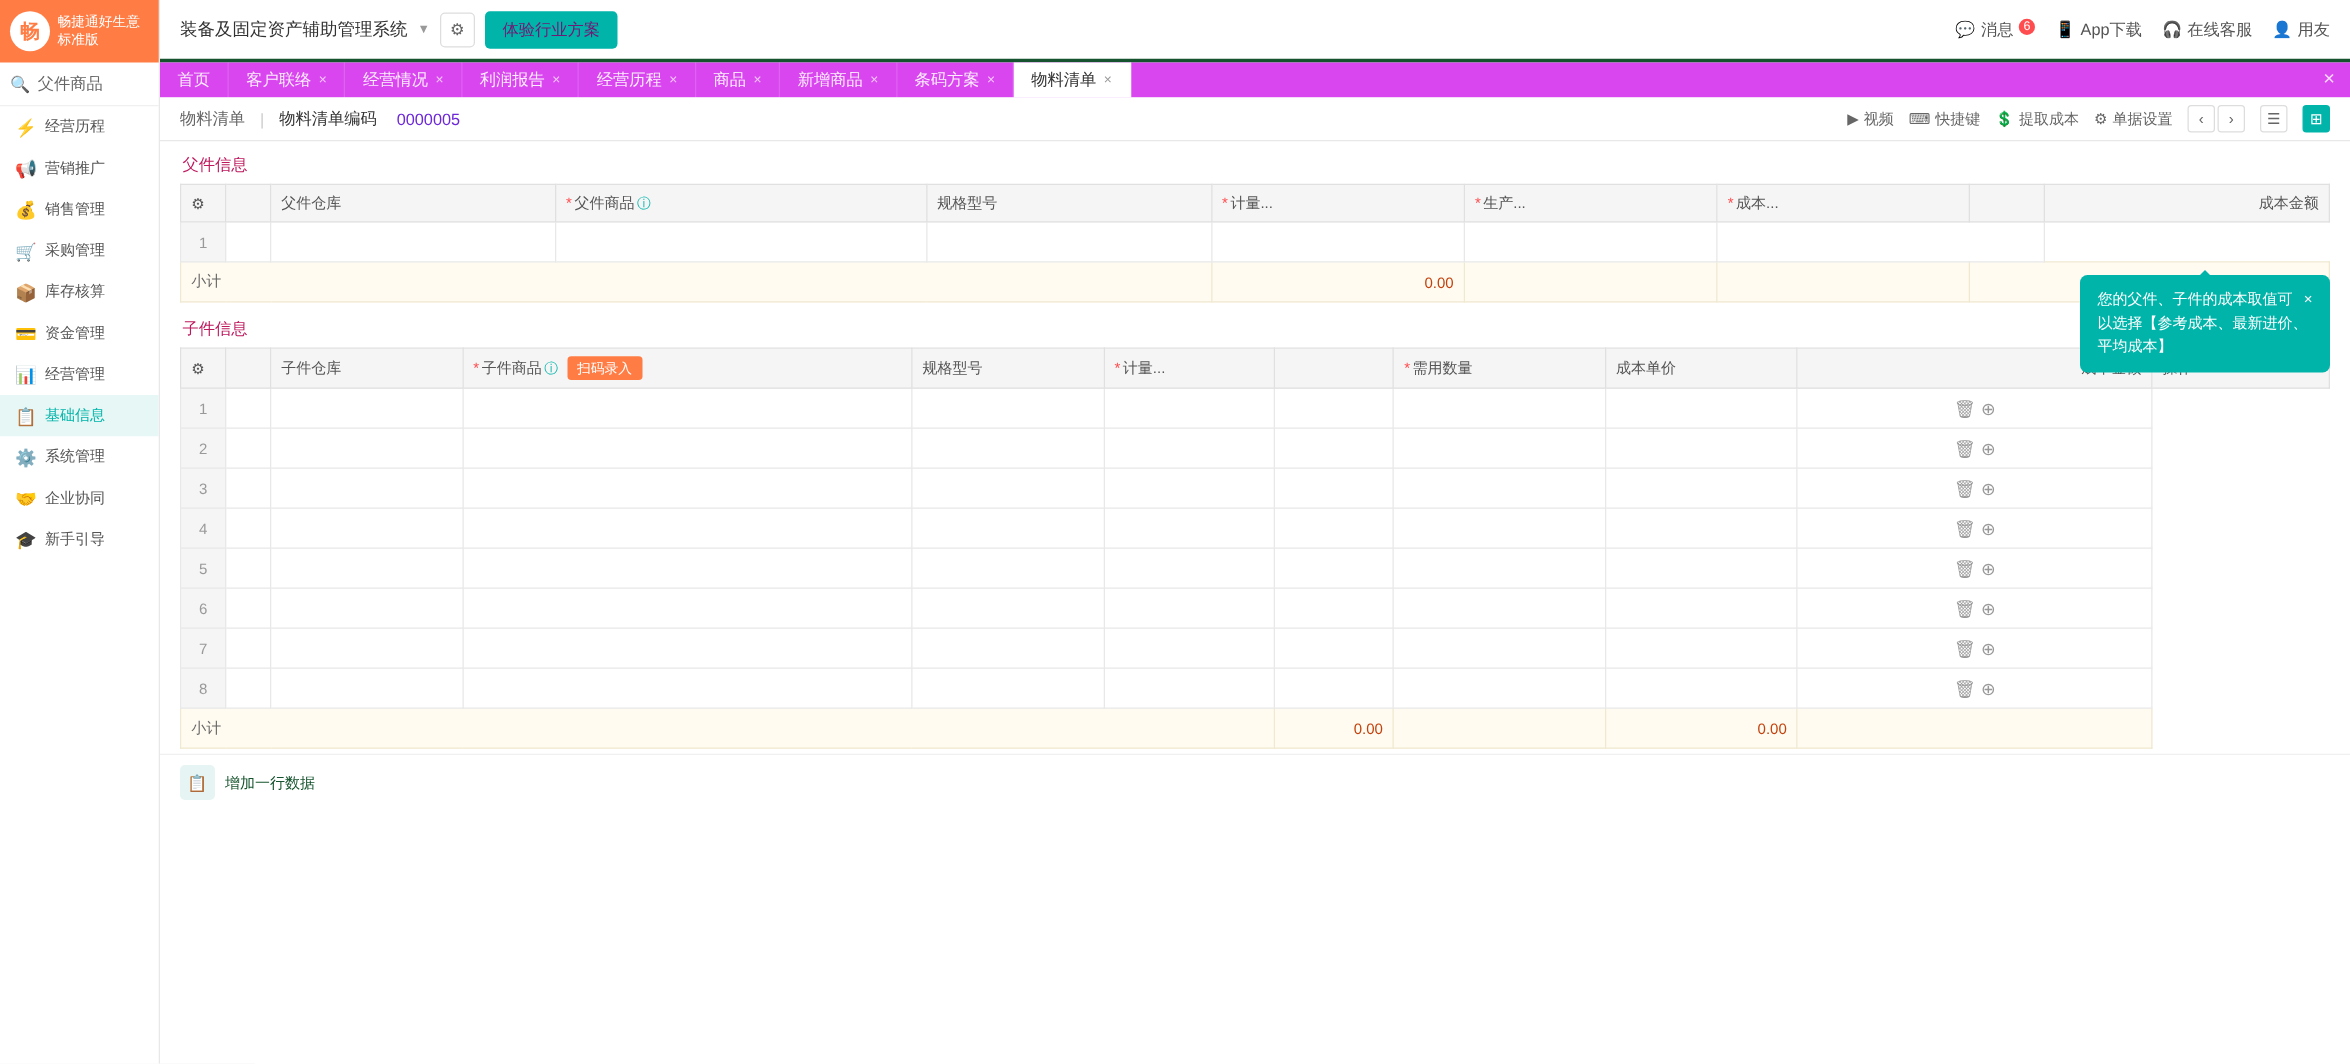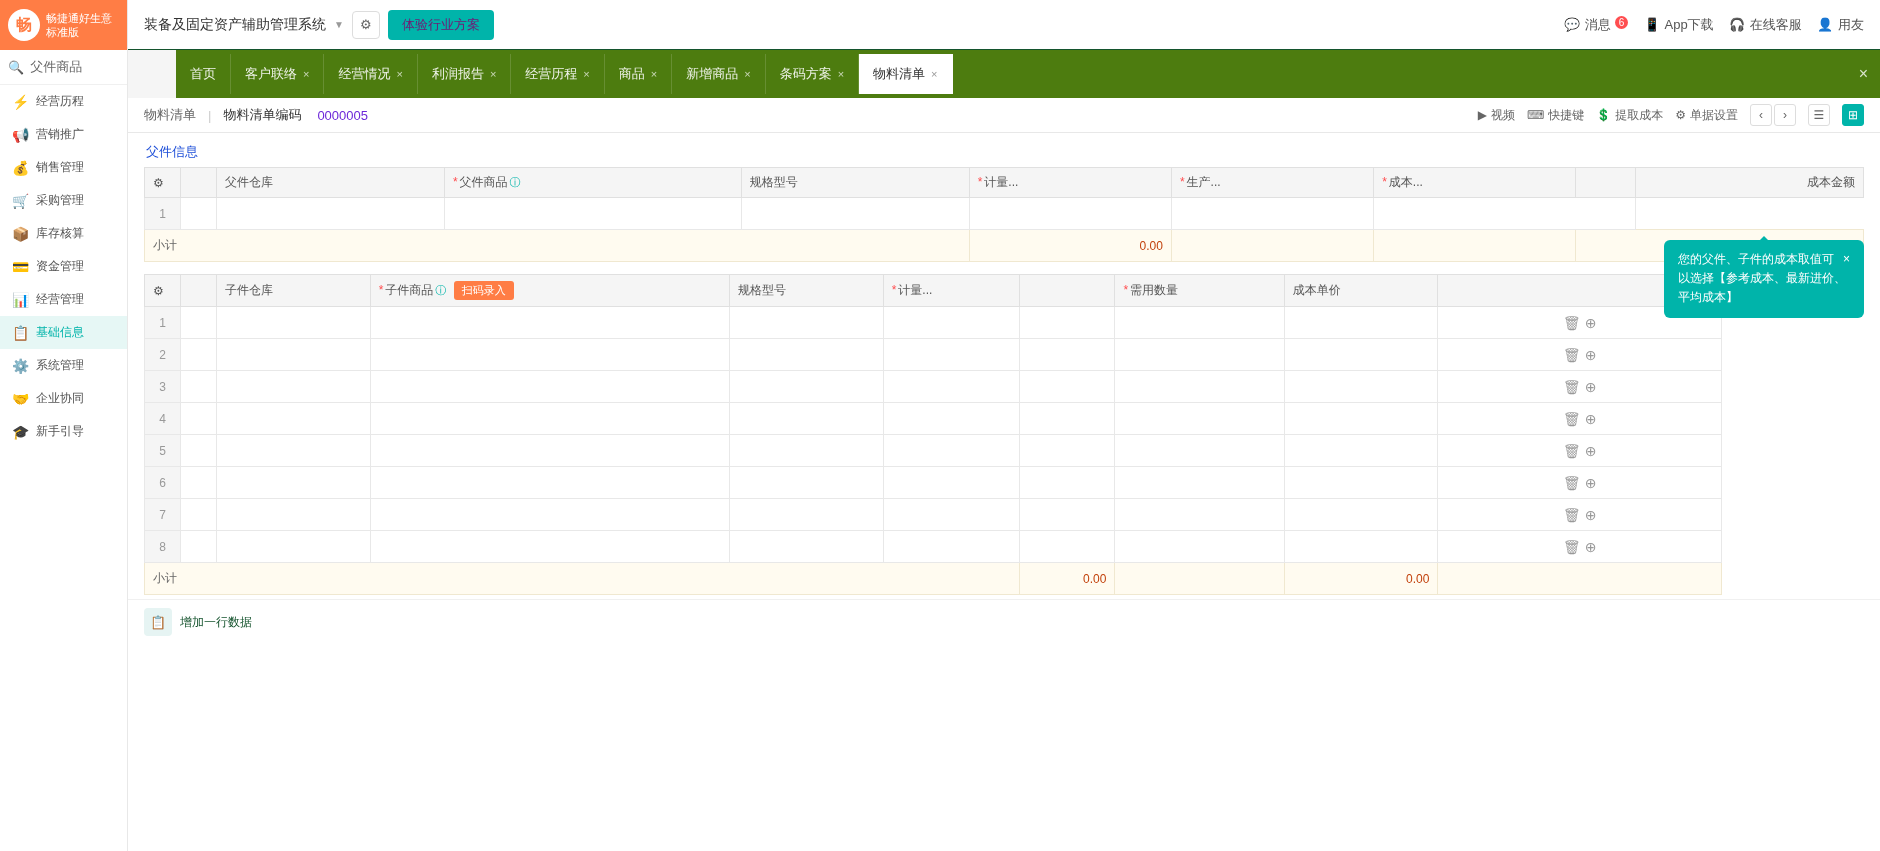--- a/index.html
+++ b/index.html
@@ -71,21 +71,21 @@
     }
 
     
     .top-header {
       background: #fff;
       height: 50px;
       display: flex;
       align-items: center;
       justify-content: space-between;
       padding: 13px 16px;
-      border-bottom: 1px solid #14532d;
+      border-bottom: 3px solid #14532d;
       flex-shrink: 0;
     }
     .top-header-left {
       display: flex;
       align-items: center;
       gap: 8px;
       font-size: 13px;
       color: #555;
     }
     .system-name { color: #333; font-size: 14px; }
@@ -127,27 +127,26 @@
       color: #fff;
       font-size: 10px;
       padding: 1px 4px;
       border-radius: 8px;
       position: relative;
       top: -2px;
     }
 
     
     .nav-tabs {
-      background: #4d7c0f;
-      display: flex;
-      align-items: center;
-      height: 48px;
+      background: #d946ef;
+      display: flex;
+      align-items: center;
+      height: 28px;
       flex-shrink: 0;
       overflow: hidden;
-      margin-left: 48px;
     }
     .nav-tab {
       padding: 0 14px;
       height: 40px;
       display: flex;
       align-items: center;
       color: rgba(255,255,255,0.9);
       cursor: pointer;
       font-size: 13px;
       gap: 6px;
@@ -191,21 +190,21 @@
       font-size: 12px;
       cursor: pointer;
     }
 
     
     .section {
       padding: 8px 16px 0;
     }
     .section-title {
       font-size: 13px;
-      color: #1d4ed8;
+      color: #be185d;
       font-weight: 500;
       margin-bottom: 6px;
       padding-left: 2px;
     }
 
     
     .data-table {
       width: 100%;
       border-collapse: collapse;
       font-size: 12px;
@@ -556,20 +555,21 @@
               <td class="num">0.00</td>
               <td></td>
               <td></td>
               <td colspan="2" class="num">0.00</td>
             </tr>
           </tbody>
         </table>
       </div>
 
       <div class="section" style="padding-top: 12px; position: relative;">
+        <div class="section-title">子件信息</div>
         <table class="data-table">
           <thead>
             <tr>
               <th class="col-settings">⚙</th>
               <th class="col-num"></th>
               <th>子件仓库</th>
               <th>
                 <span class="required-star">*</span>子件商品<span style="color:#00b4aa; font-size:11px; margin-left:2px;">ⓘ</span>
                 <button class="scan-btn">扫码录入</button>
               </th>

